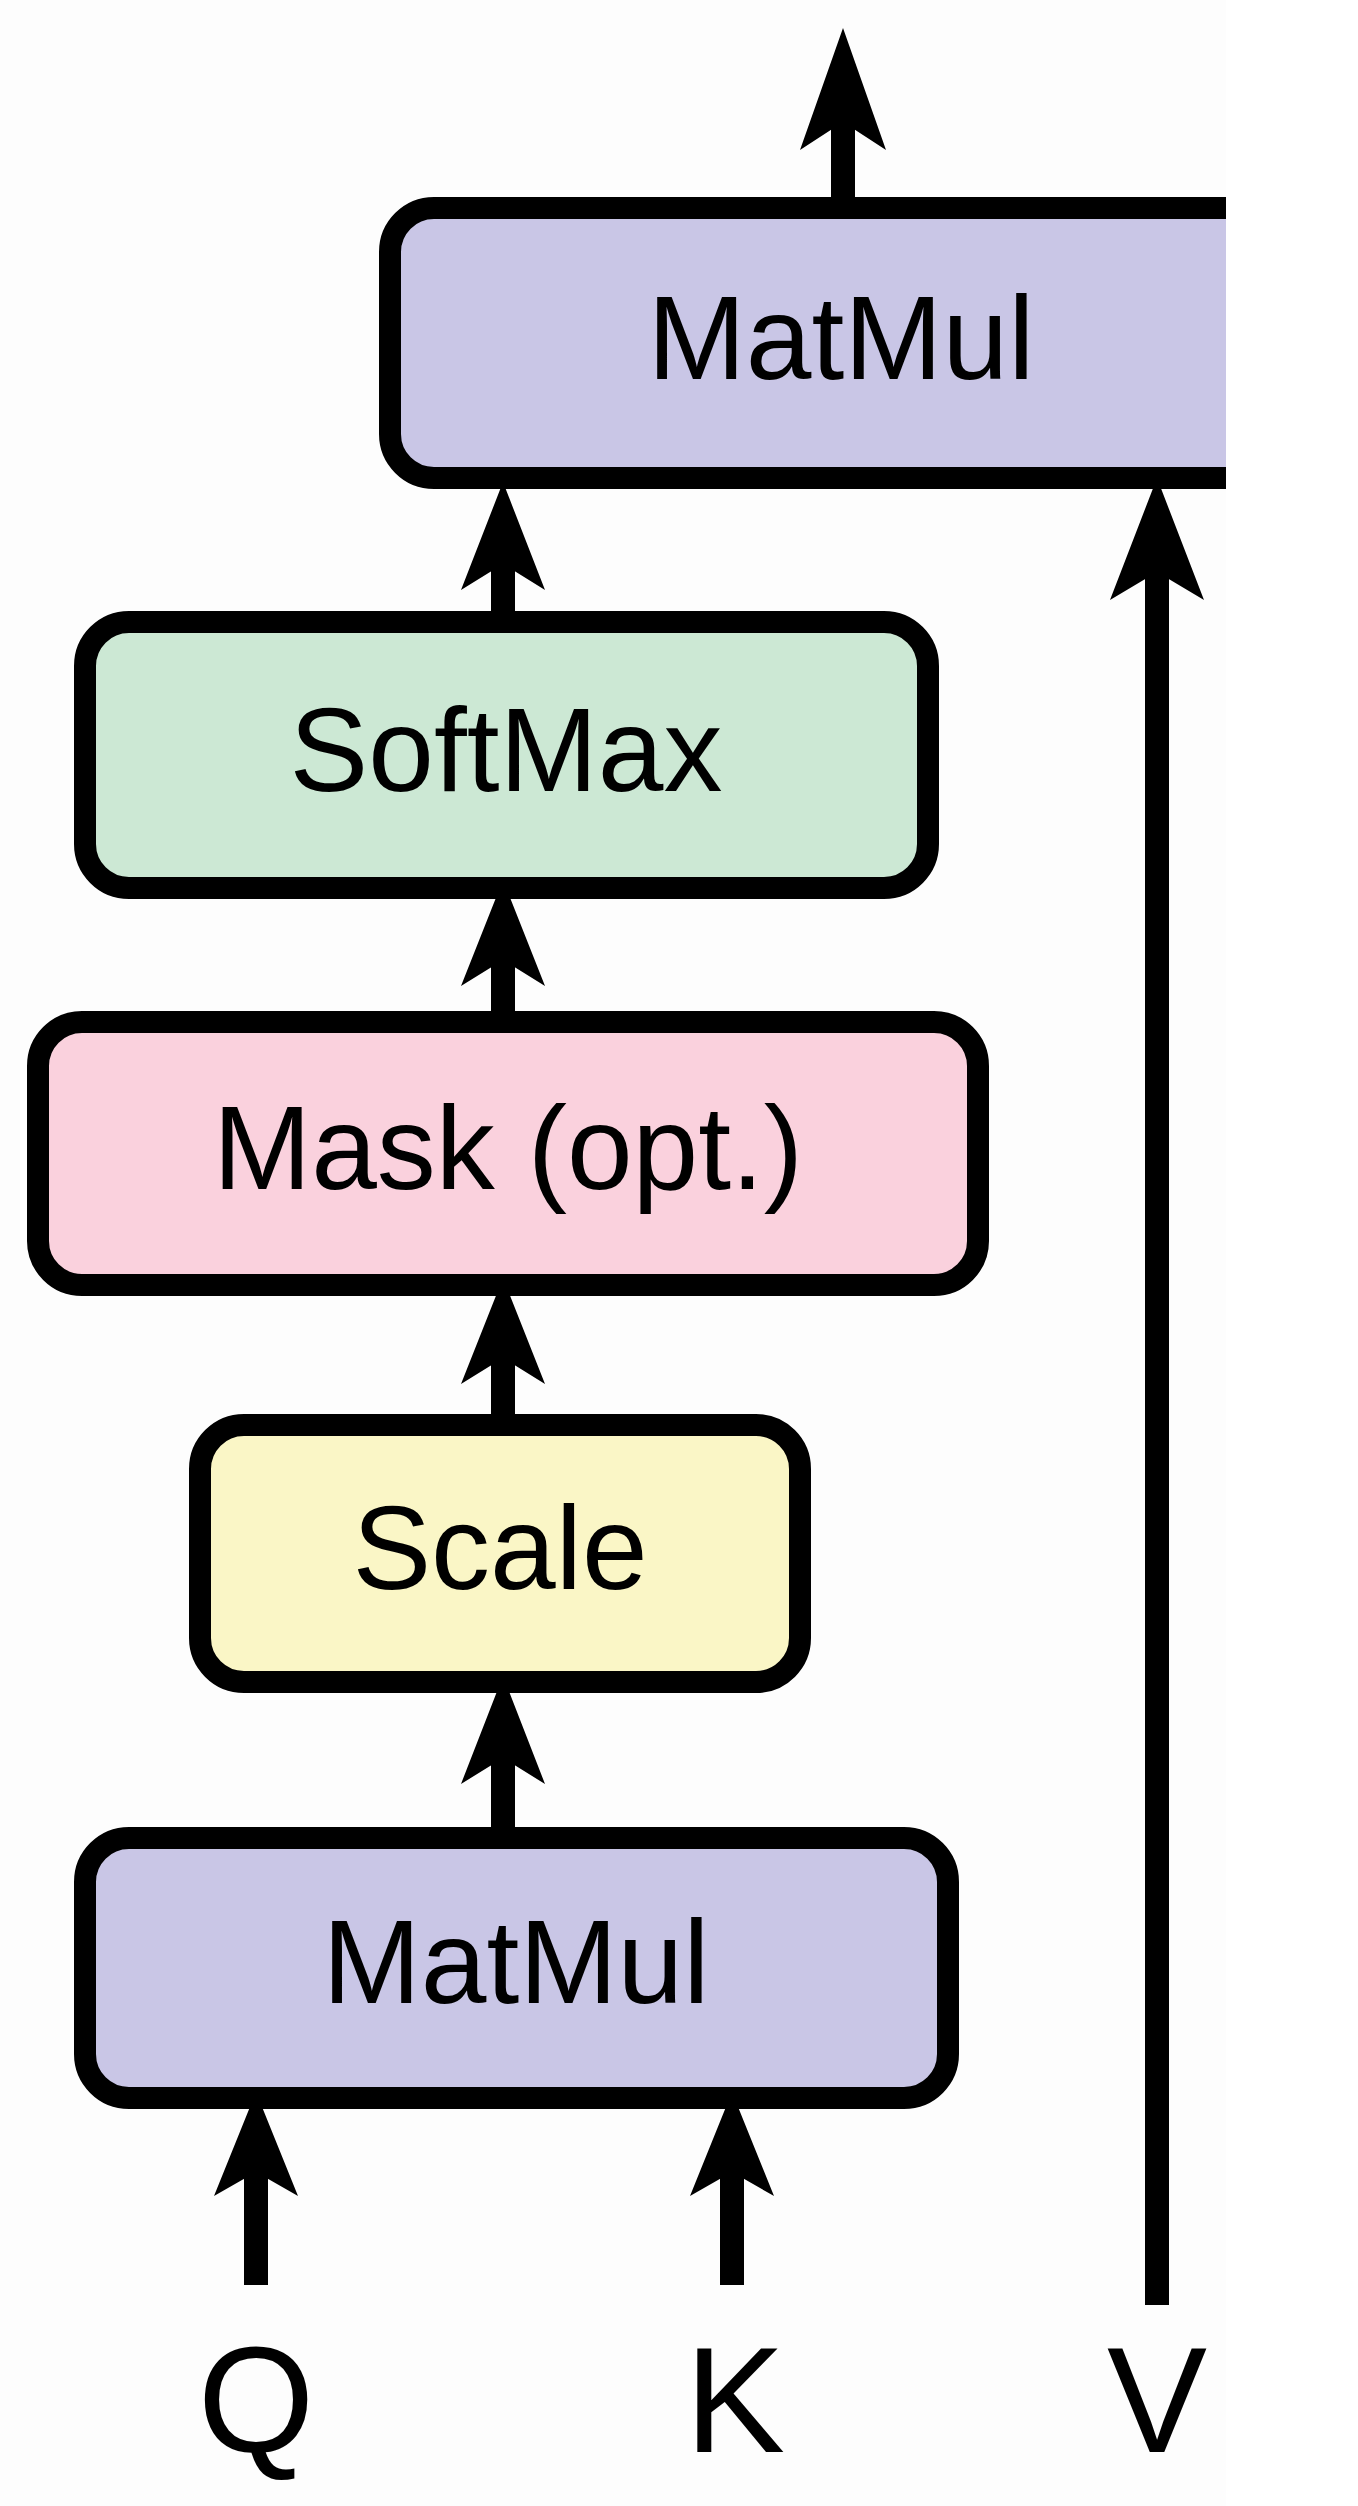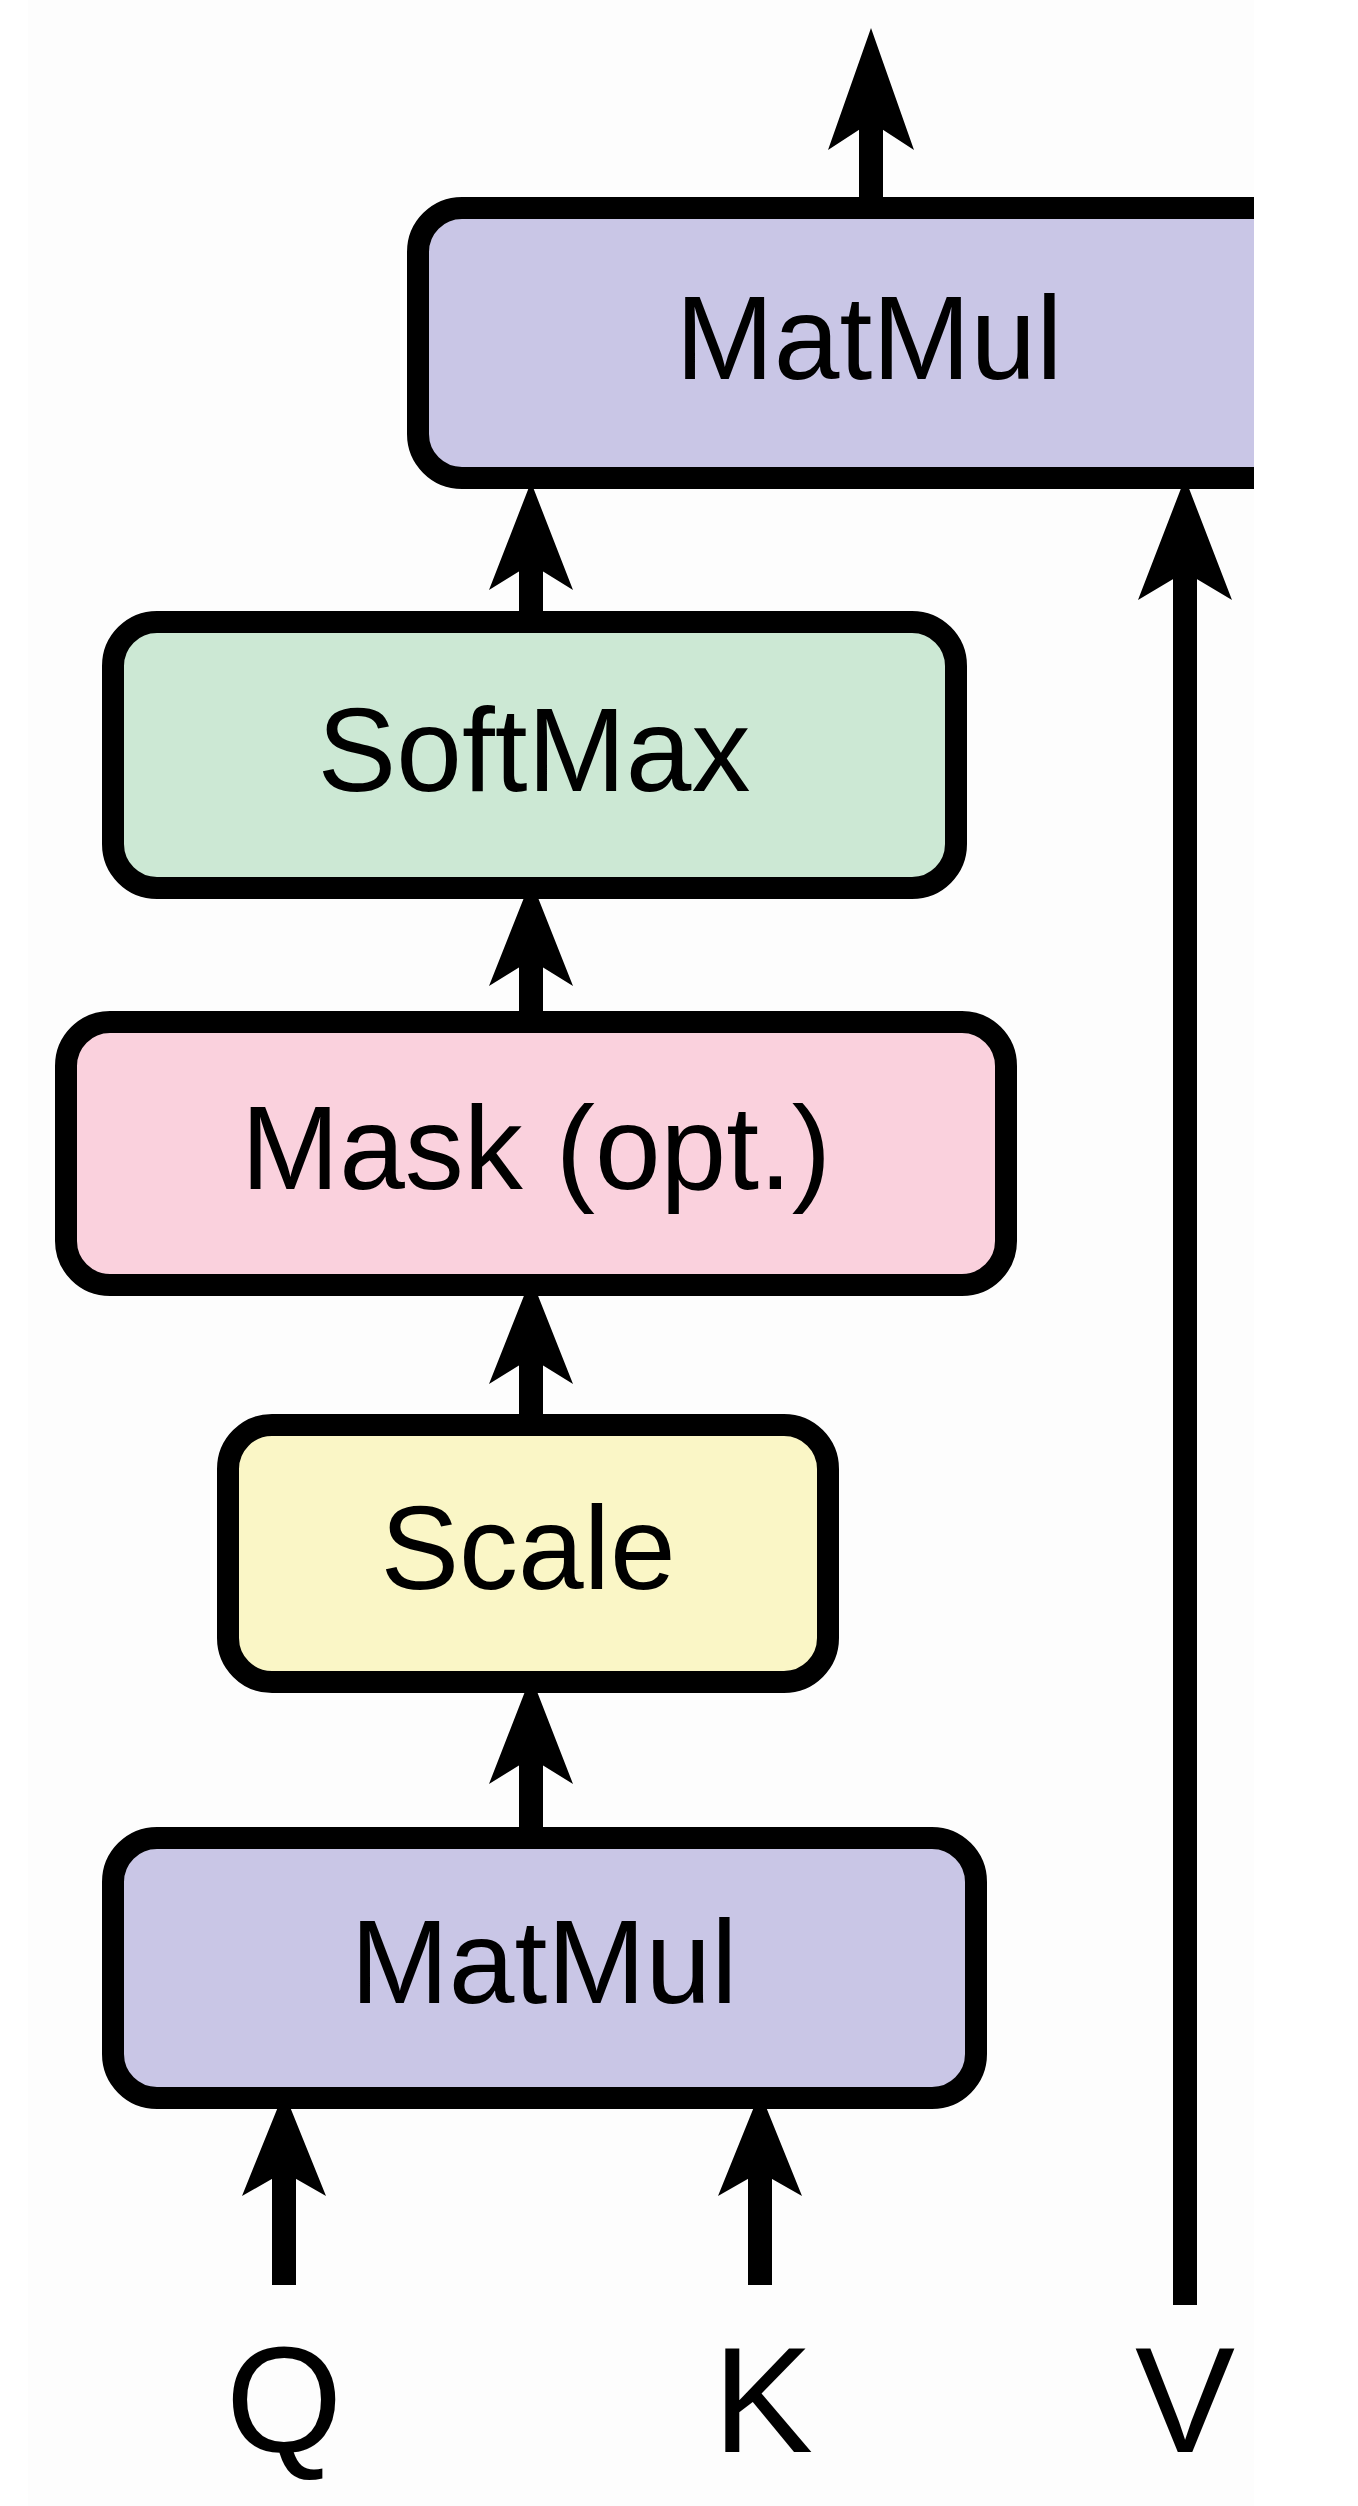--- a/index.html
+++ b/index.html
@@ -8,21 +8,20 @@
     padding: 0;
     background: #ffffff;
   }
   #stage {
     position: relative;
     width: 1226px;
     height: 2506px;
     background: #fdfdfd;
     overflow: hidden;
     font-family: "Liberation Sans", "DejaVu Sans", sans-serif;
-    margin-left: 28px;
   }
   #diagram-svg {
     position: absolute;
     left: 0;
     top: 0;
     width: 1358px;
     height: 2506px;
   }
   .node-label {
     font-family: "Liberation Sans", "DejaVu Sans", sans-serif;

